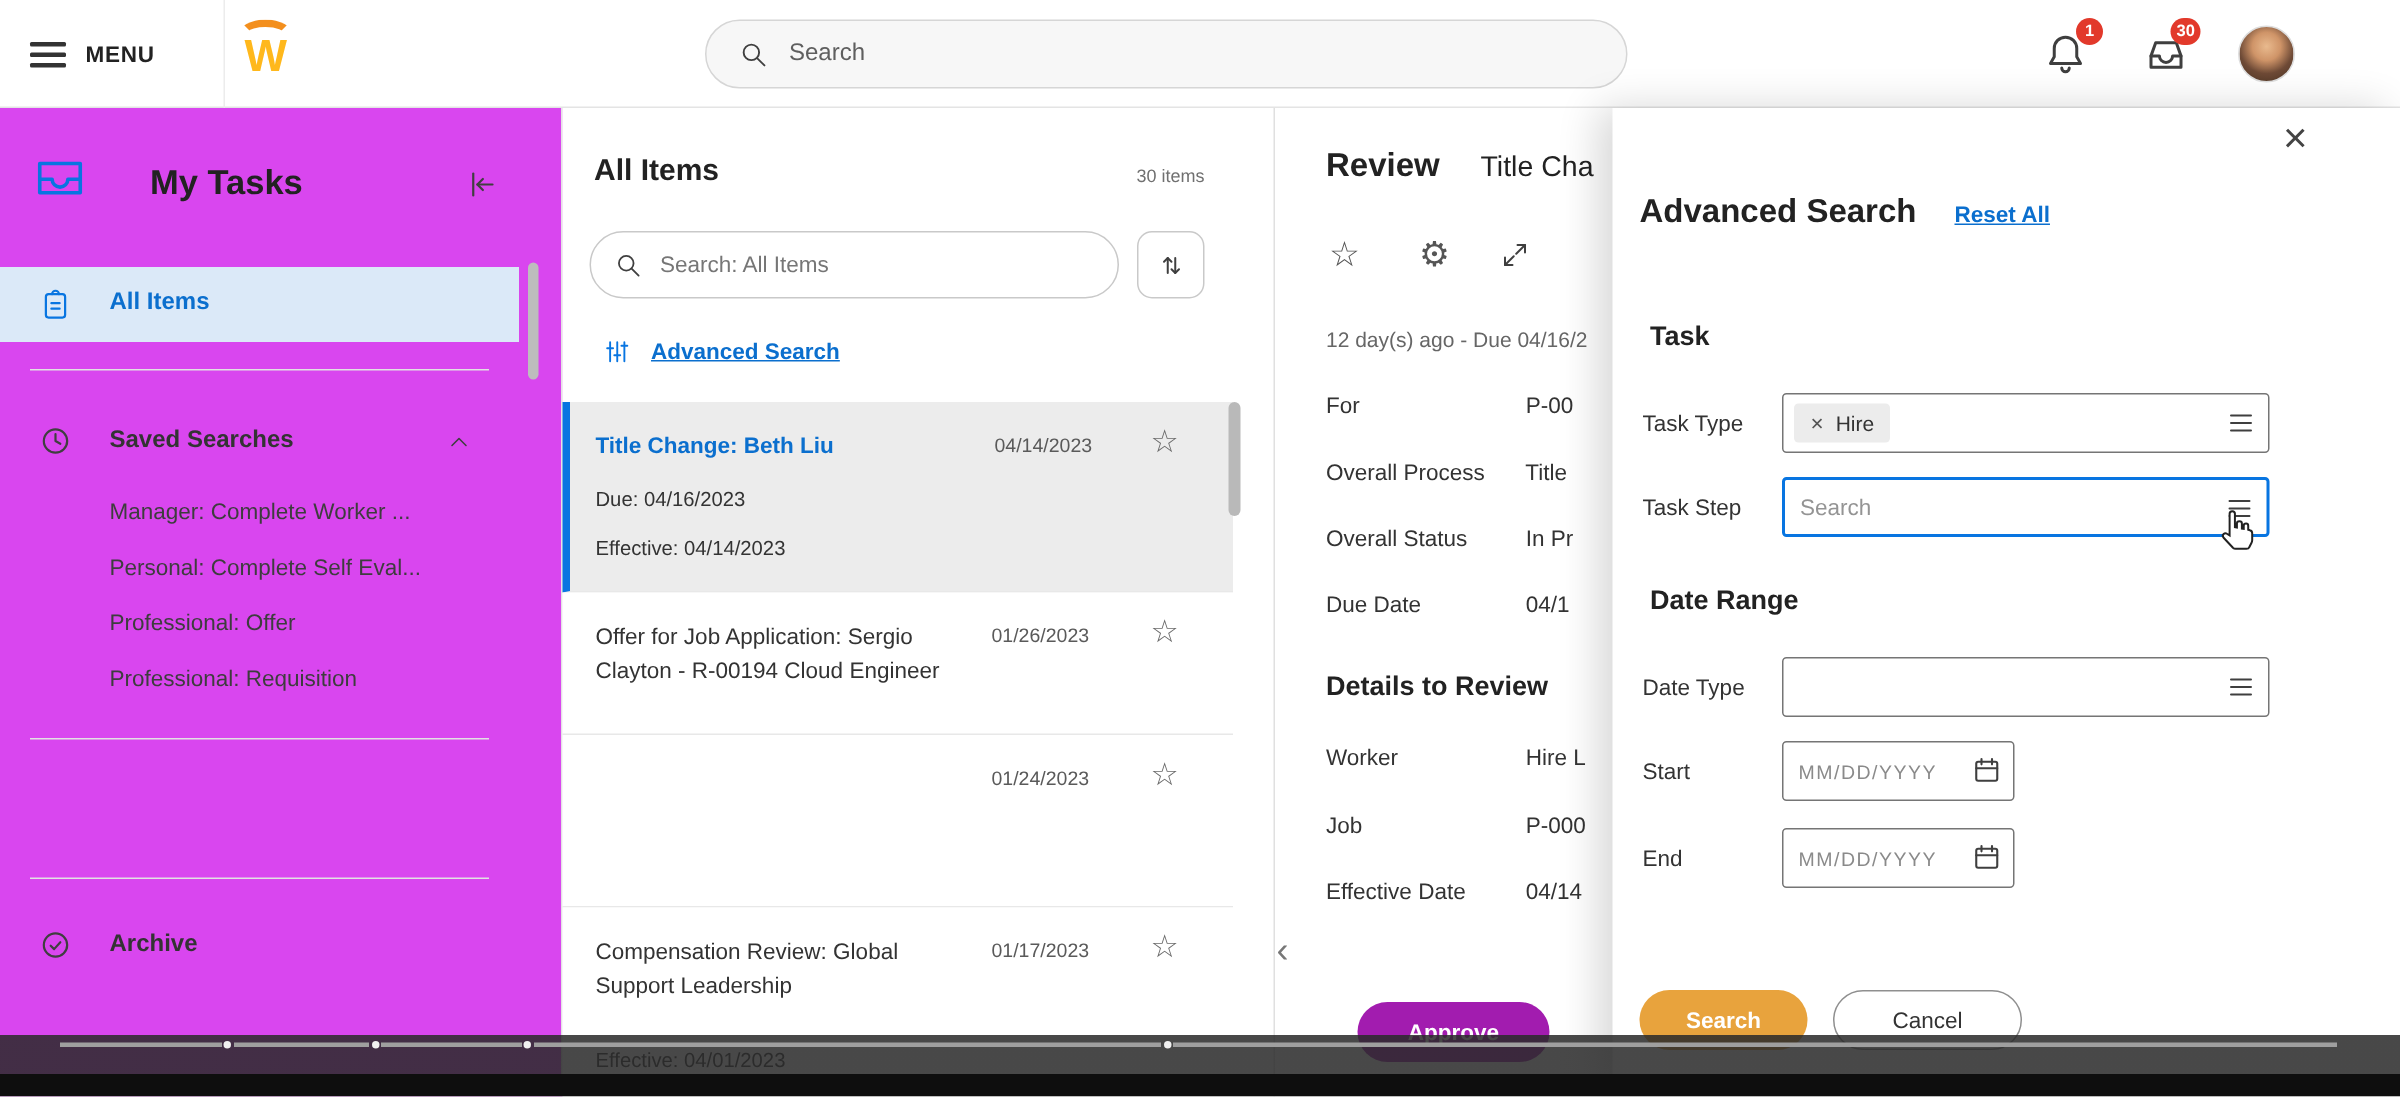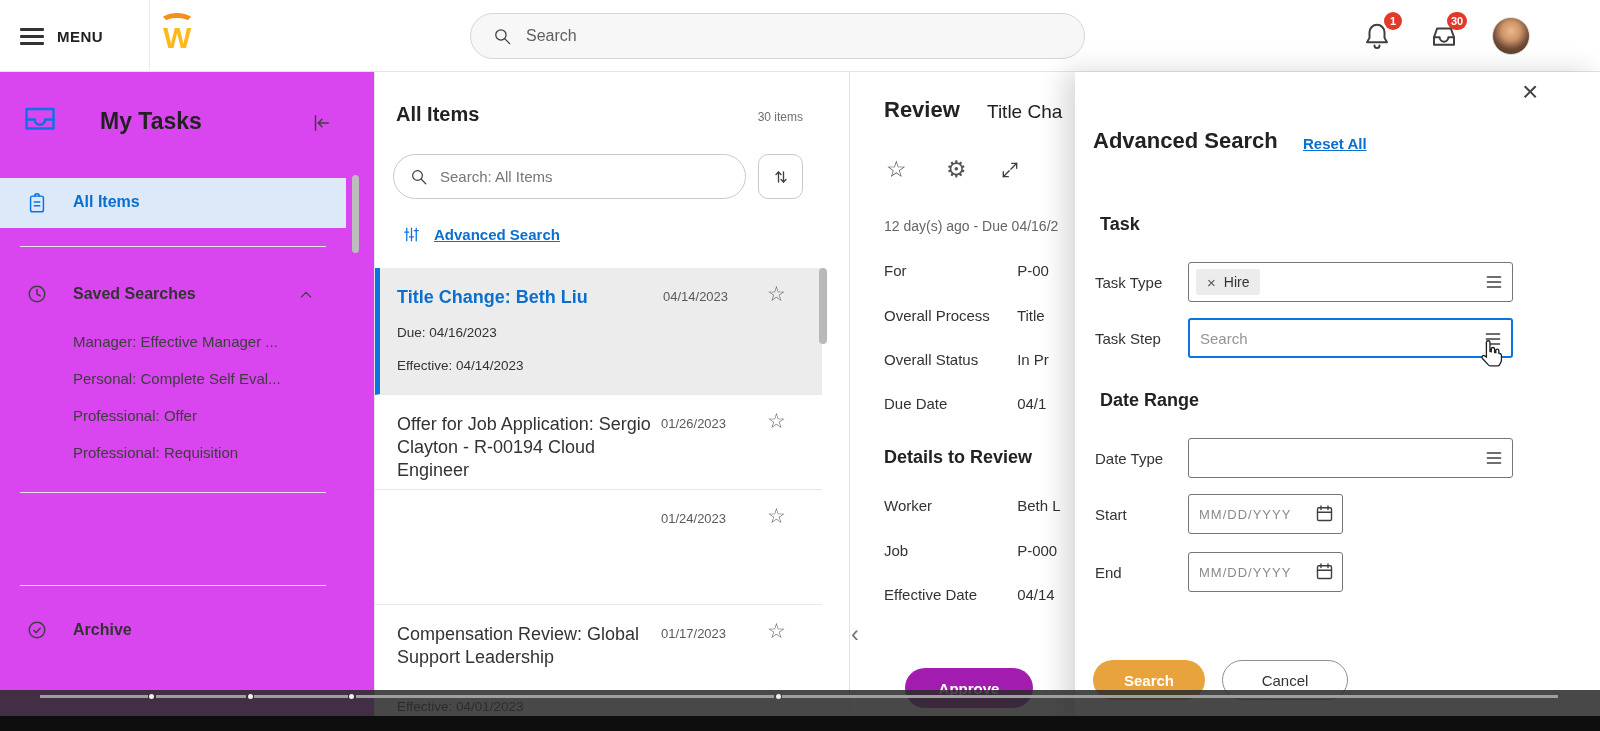--- a/index.html
+++ b/index.html
@@ -53,21 +53,21 @@
   .lp-search { position:absolute; left:18px; top:82px; width:353px; height:45px; border:1px solid #c9c9c9; border-radius:23px; background:#fff; display:flex; align-items:center; padding-left:16px; gap:12px; cursor:text; }
   .lp-search .ph { font-size:15px; color:#767676; }
   .lp-sort { position:absolute; left:383px; top:82px; width:45px; height:45px; border:1px solid #c9c9c9; border-radius:10px; display:flex; align-items:center; justify-content:center; cursor:pointer; background:#fff; }
   .lp-adv { position:absolute; left:27px; top:153px; display:flex; align-items:center; gap:13px; cursor:pointer; }
   .lp-adv-label { color:#0b6fce; font-weight:bold; font-size:15px; text-decoration:underline; }
   .item { position:absolute; left:0; width:447px; border-bottom:1px solid #e8e8e8; cursor:pointer; background:#fff; }
   .item-1 { top:196px; height:127px; background:#ececec; border-left:5px solid #0875e1; }
   .item-2 { top:323px; height:95px; }
   .item-3 { top:418px; height:115px; }
   .item-4 { top:533px; height:126px; border-bottom:none; }
-  .item-title { position:absolute; left:22px; top:18px; width:255px; font-size:18px; color:#333; line-height:23px; }
+  .item-title { position:absolute; left:22px; top:18px; width:255px; font-size:15px; color:#333; line-height:23px; }
   .item-1 .item-title { left:17px; color:#0b6fce; font-weight:bold; }
   .item-date { position:absolute; left:286px; top:21px; font-size:13px; color:#5a5a5a; }
   .item-1 .item-date { left:283px; }
   .item-star { position:absolute; left:392px; top:14px; font-size:21px; color:#6b6b6b; cursor:pointer; }
   .item-1 .item-star { left:387px; }
   .item-due { position:absolute; left:17px; top:57px; font-size:13.5px; color:#333; }
   .item-effective { position:absolute; left:17px; top:90px; font-size:13.5px; color:#333; }
   .item-4 .item-effective { left:22px; top:94px; }
   .lp-scroll { position:absolute; left:444px; top:196px; width:8px; height:76px; background:#b9b9b9; border-radius:4px; cursor:grab; }
 
@@ -199,21 +199,21 @@
             <path d="M12 7v5l3.5 2"></path>
           </svg>
       </span>
       <span class="section-label">Saved Searches</span>
       <span class="section-chevron">
         <svg class="ic" width="16" height="16" viewBox="0 0 24 24">
             <path d="M5 15l7-7 7 7"></path>
           </svg>
       </span>
     </div>
-    <div class="sub-item si-1">Manager: Effective Manager ...</div>
+    <div class="sub-item si-1">Manager: Complete Worker ...</div>
     <div class="sub-item si-2">Personal: Complete Self Eval...</div>
     <div class="sub-item si-3">Professional: Offer</div>
     <div class="sub-item si-4">Professional: Requisition</div>
 
     <div class="sb-divider sb-d2"></div>
 
 
     <div class="sb-divider sb-d3"></div>
 
     <div class="section-row row-archive">
@@ -312,21 +312,21 @@
     </div>
     <div class="dp-row dpr-4">
       <span class="lbl">Due Date</span>
       <span class="val">04/1</span>
     </div>
 
     <span class="dp-details-header">Details to Review</span>
 
     <div class="dp-row ddr-1">
       <span class="lbl">Worker</span>
-      <span class="val">Beth L</span>
+      <span class="val">Hire L</span>
     </div>
     <div class="dp-row ddr-2">
       <span class="lbl">Job</span>
       <span class="val">P-000</span>
     </div>
     <div class="dp-row ddr-3">
       <span class="lbl">Effective Date</span>
       <span class="val">04/14</span>
     </div>
 

